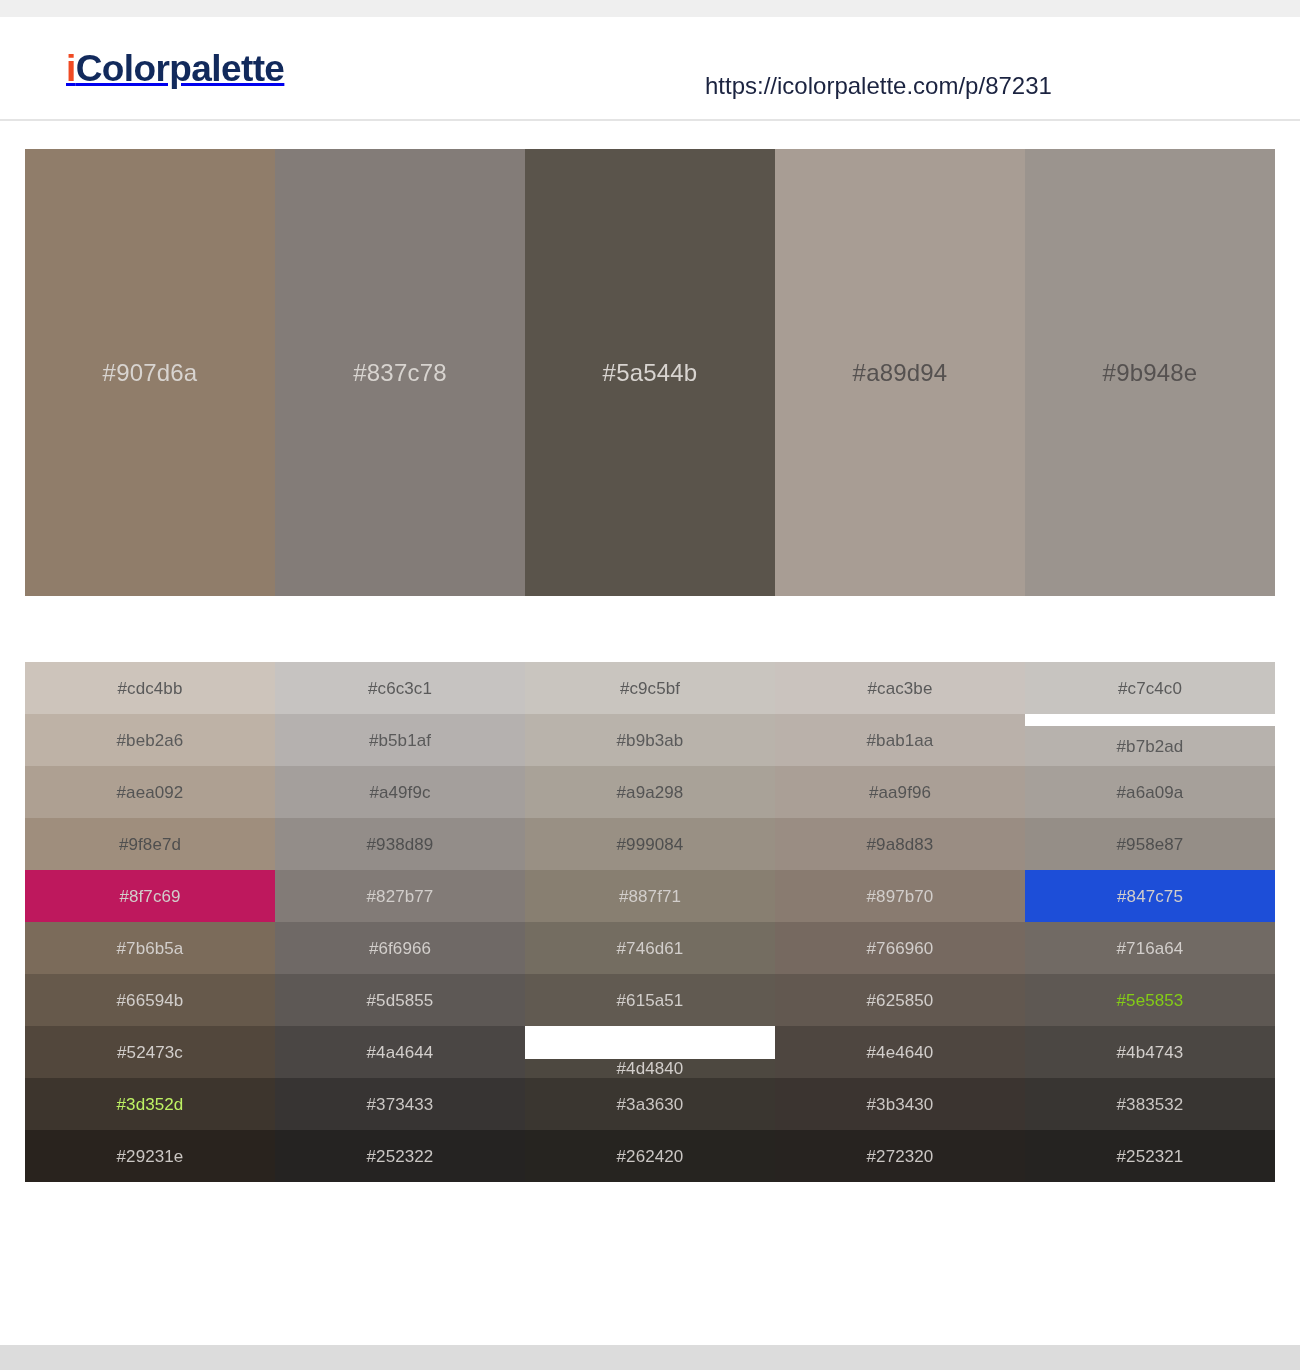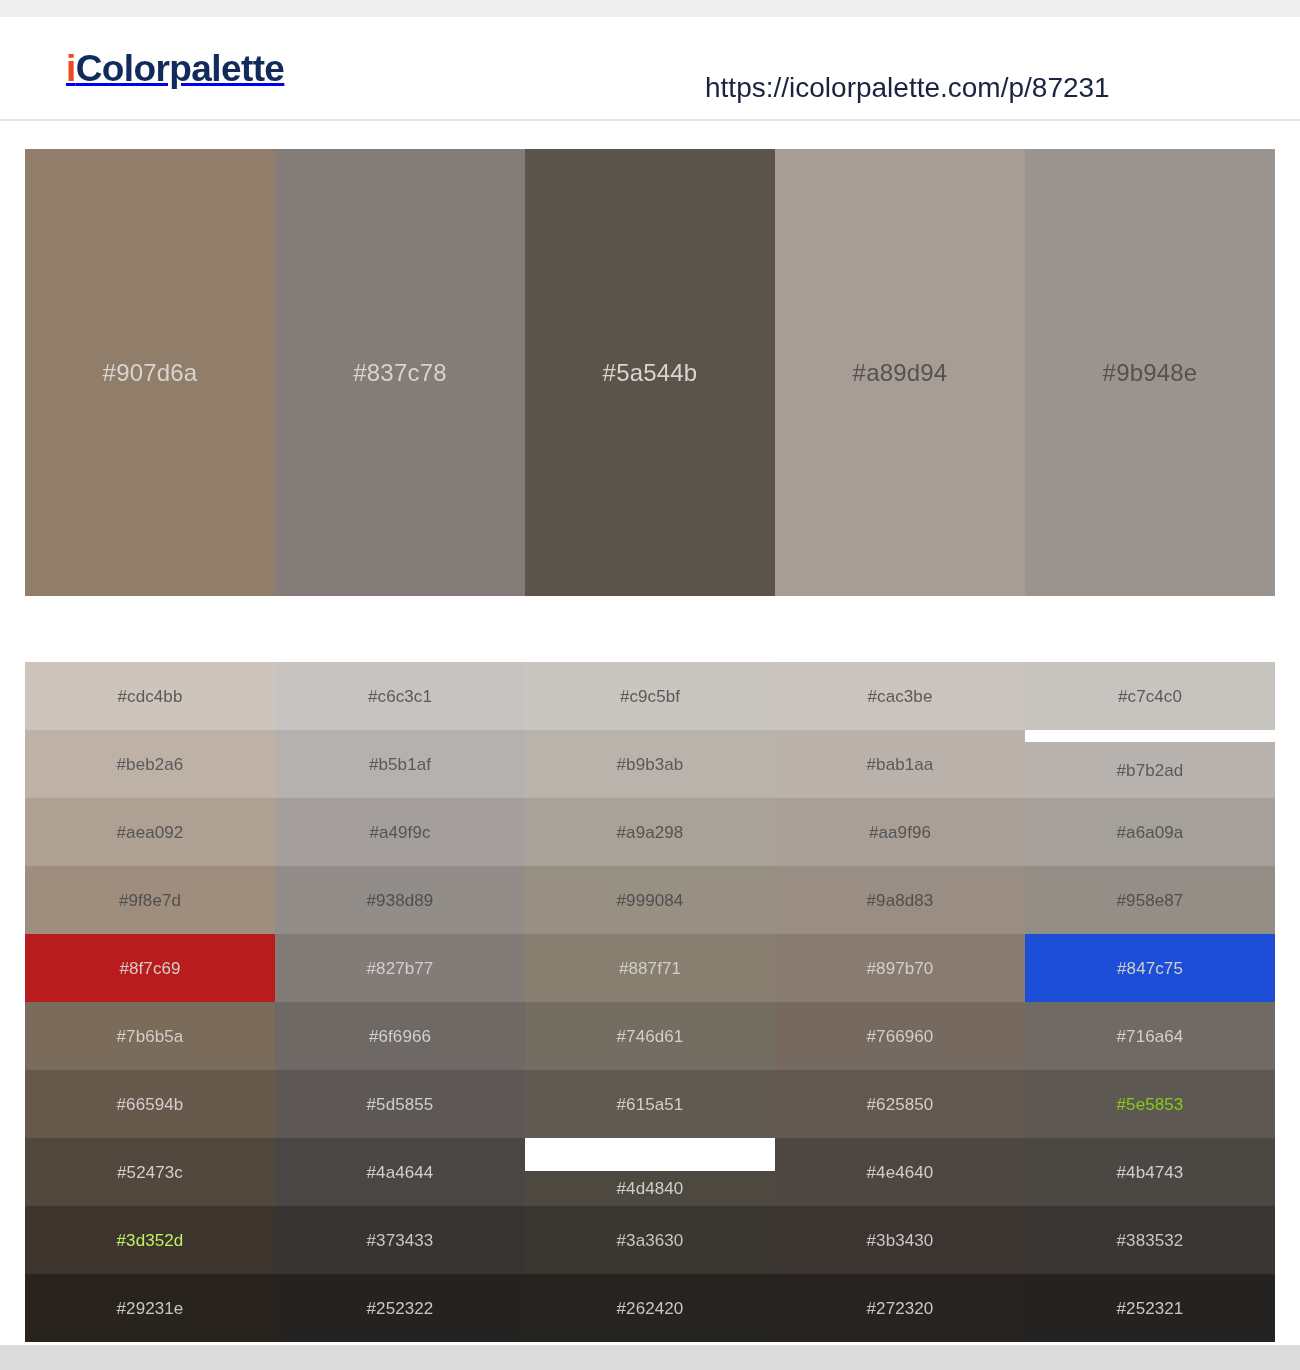--- a/index.html
+++ b/index.html
@@ -33,21 +33,21 @@
     font-weight: bold;
     letter-spacing: -0.6px;
     white-space: nowrap;
     line-height: 1;
   }
   .logo .logo-i { color: #f04a23; }
   .logo .logo-rest { color: #122a5c; }
   .header-url {
     position: absolute;
     left: 705px; top: 57px;
-    font-size: 28px;
+    font-size: 24px;
     color: #1b2340;
     white-space: nowrap;
     line-height: 1;
   }
 
   
   .main-strip {
     position: absolute;
     left: 25px; top: 149px;
     width: 1250px; height: 447px;
@@ -64,21 +64,21 @@
     letter-spacing: 0.2px;
     line-height: 1;
   }
 
   
   .shades-grid {
     position: absolute;
     left: 25px; top: 662px;
     width: 1250px;
   }
-  .shade-row { display: flex; width: 1250px; height: 68px; }
+  .shade-row { display: flex; width: 1250px; height: 52px; }
   .shade-cell {
     flex: 1 1 0;
     display: flex;
     align-items: center;
     justify-content: center;
     font-size: 17px;
     letter-spacing: 0.1px;
     line-height: 1;
   }
 
@@ -142,21 +142,21 @@
         <div class="shade-cell" style="background: rgb(166, 160, 154); color: rgb(84, 84, 84);">#a6a09a</div>
       </div>
       <div class="shade-row">
         <div class="shade-cell" style="background: rgb(159, 142, 125); color: rgb(79, 79, 79);">#9f8e7d</div>
         <div class="shade-cell" style="background: rgb(147, 141, 137); color: rgb(79, 79, 79);">#938d89</div>
         <div class="shade-cell" style="background: rgb(153, 144, 132); color: rgb(79, 79, 79);">#999084</div>
         <div class="shade-cell" style="background: rgb(154, 141, 131); color: rgb(79, 79, 79);">#9a8d83</div>
         <div class="shade-cell" style="background: rgb(149, 142, 135); color: rgb(79, 79, 79);">#958e87</div>
       </div>
       <div class="shade-row">
-        <div class="shade-cell" style="background: #b91c1c; color: rgb(210, 206, 203);">#8f7c69</div>
+        <div class="shade-cell" style="background: #be185d; color: rgb(210, 206, 203);">#8f7c69</div>
         <div class="shade-cell" style="background: rgb(130, 123, 119); color: rgb(210, 206, 203); text-align: right;">#827b77</div>
         <div class="shade-cell" style="background: rgb(136, 127, 113); color: rgb(210, 206, 203);">#887f71</div>
         <div class="shade-cell" style="background: rgb(137, 123, 112); color: rgb(210, 206, 203);">#897b70</div>
         <div class="shade-cell" style="background: #1d4ed8; color: rgb(210, 206, 203);">#847c75</div>
       </div>
       <div class="shade-row">
         <div class="shade-cell" style="background: rgb(123, 107, 90); color: rgb(210, 206, 203);">#7b6b5a</div>
         <div class="shade-cell" style="background: rgb(111, 105, 102); color: rgb(210, 206, 203);">#6f6966</div>
         <div class="shade-cell" style="background: rgb(116, 109, 97); color: rgb(210, 206, 203);">#746d61</div>
         <div class="shade-cell" style="background: rgb(118, 105, 96); color: rgb(210, 206, 203);">#766960</div>

